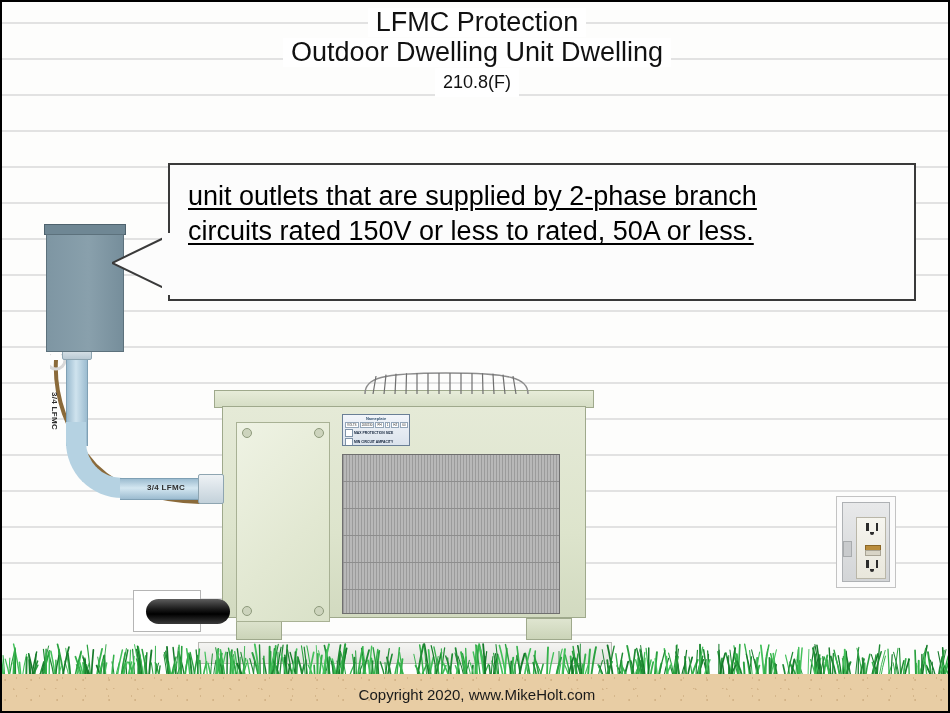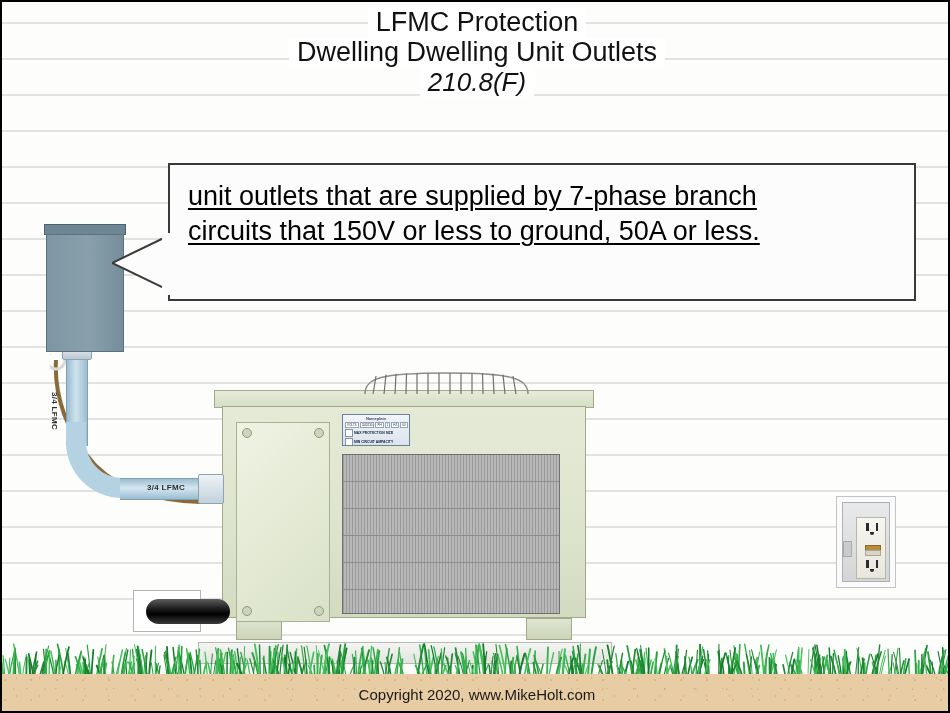--- a/index.html
+++ b/index.html
@@ -34,21 +34,21 @@
   .title-line{
     display:inline-block;
     background:#ffffff;
     color:#111;
     font-size:27px;
     line-height:29px;
     letter-spacing:0px;
     padding:0 8px;
     white-space:nowrap;
   }
-  .title-3{ font-style:italic; font-size:26px; }
+  .title-3{ font-size:18px; }
   #t1{margin-top:2px;}
   #t2{margin-top:1px;}
   #t3{margin-top:1px;}
 
   
   #callout{
     position:absolute;left:166px;top:161px;width:748px;height:138px;
     background:#fcfcfc;
     border:2px solid #3a3a3a;
     z-index:25;
@@ -284,33 +284,33 @@
       <div class="siding-line" style="top: 452px;"></div>
       <div class="siding-line" style="top: 488px;"></div>
       <div class="siding-line" style="top: 524px;"></div>
       <div class="siding-line" style="top: 560px;"></div>
       <div class="siding-line" style="top: 596px;"></div>
       <div class="siding-line" style="top: 632px;"></div>
     </div>
 
   <div id="title-block">
     <div id="t1"><span class="title-line">LFMC Protection</span></div>
-    <div id="t2"><span class="title-line">Dwelling Dwelling Unit Outlets</span></div>
+    <div id="t2"><span class="title-line">Outdoor Dwelling Unit Dwelling</span></div>
     <div id="t3"><span class="title-line title-3">210.8(F)</span></div>
   </div>
 
   <svg id="callout-tail" viewBox="0 0 60 62">
     <polygon points="58,2 0,30 58,58" fill="#fcfcfc" stroke="#3a3a3a" stroke-width="2"></polygon>
     <rect x="50" y="0" width="12" height="62" fill="#fcfcfc"></rect>
   </svg>
 
   <div id="callout">
     <div id="callout-text">
-      <span class="co-line">unit outlets that are supplied by 7-phase branch</span>
-      <span class="co-line">circuits that 150V or less to ground, 50A or less.</span>
+      <span class="co-line">unit outlets that are supplied by 2-phase branch</span>
+      <span class="co-line">circuits rated 150V or less to rated, 50A or less.</span>
     </div>
   </div>
 
   <div id="disconnect">
     <div id="disc-cap"></div>
     <div id="disc-body"></div>
   </div>
 
   <svg id="ground-wire" viewBox="0 0 150 150">
     <path d="M6,6 C4,40 16,80 46,112 C72,138 108,146 150,148" fill="none" stroke="#8a6a3a" stroke-width="4"></path>

